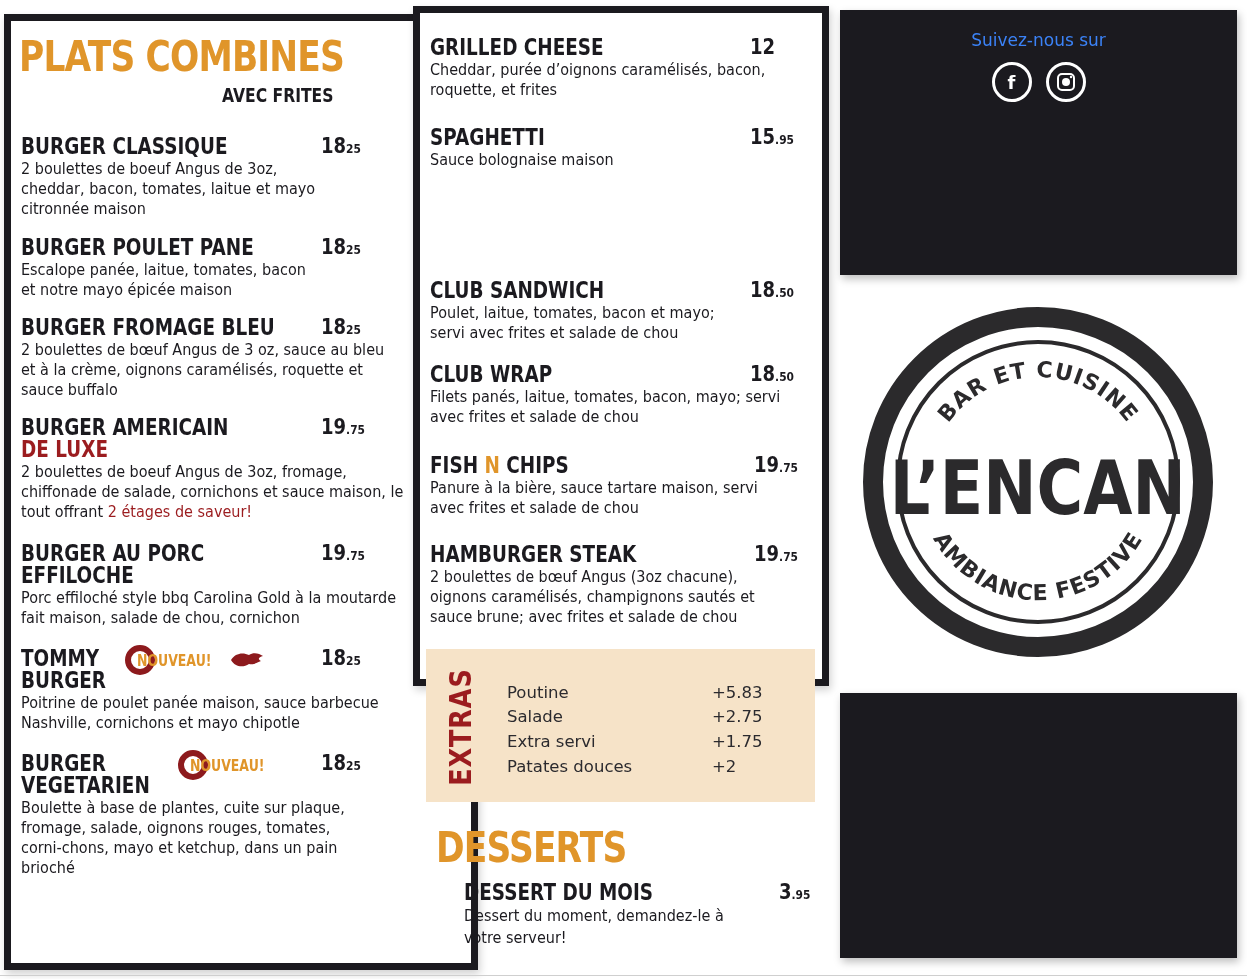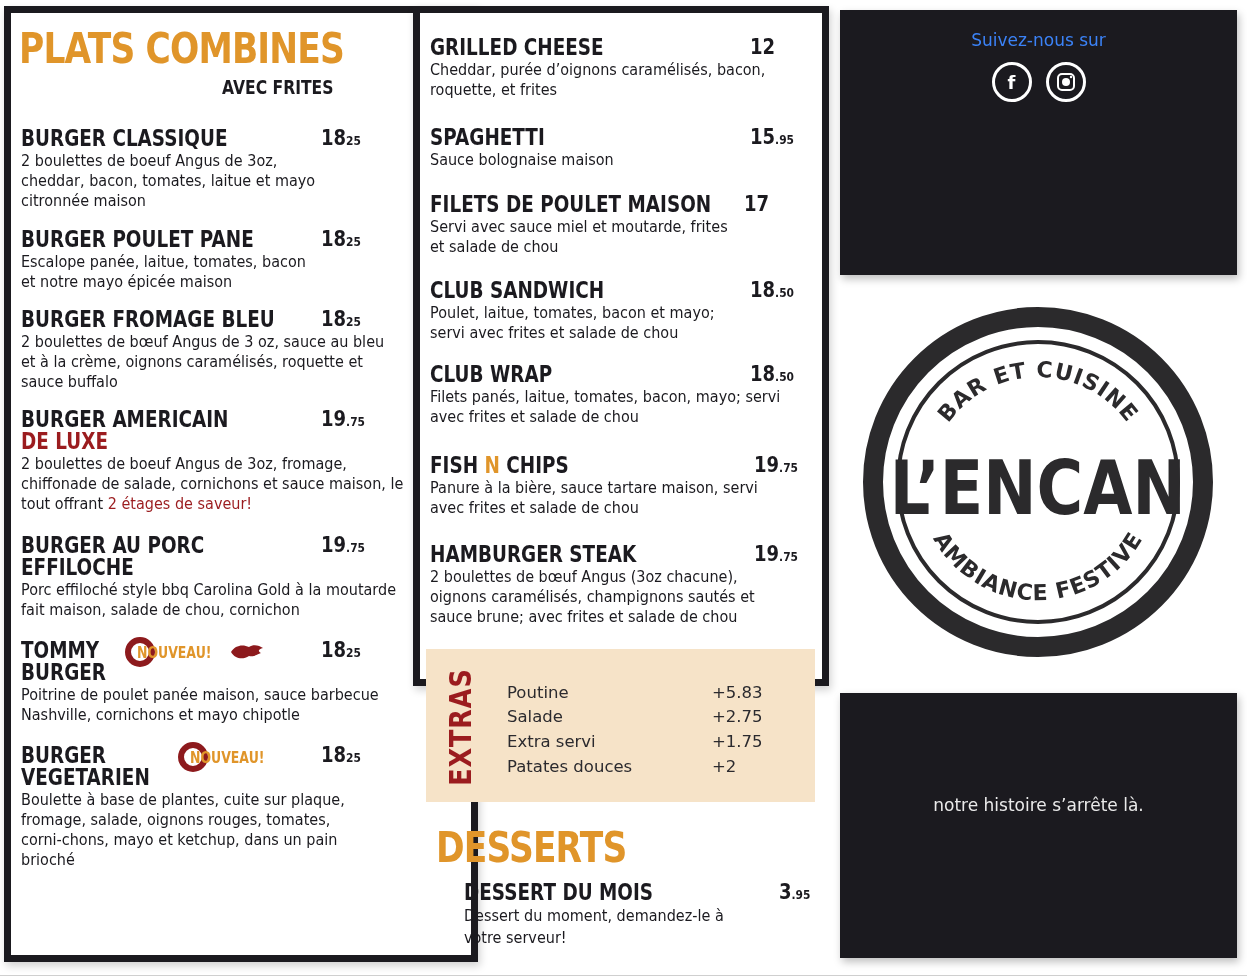--- a/index.html
+++ b/index.html
@@ -5,21 +5,21 @@
   * { box-sizing: border-box; margin: 0; padding: 0; }
   html, body { width: 1247px; height: 979px; background: #ffffff; overflow: hidden; }
   body { position: relative; font-family: "Liberation Sans", sans-serif; color: #1b1a1f; }
 
   .panel {
     position: absolute;
     background: #ffffff;
     border: 7px solid #1b1a1f;
     box-shadow: 2px 4px 8px rgba(0,0,0,0.18);
   }
-  #col1 { left: 4px; top: 6px; width: 474px; height: 956px; }
+  #col1 { left: 4px; top: 14px; width: 474px; height: 956px; }
   #col2 { left: 413px; top: 6px; width: 416px; height: 680px; }
 
   .darkbox {
     position: absolute;
     background: #1b1a1f;
     box-shadow: 2px 4px 8px rgba(0,0,0,0.25);
     color: #ffffff;
     font-family: "DejaVu Sans", sans-serif;
   }
   #social { left: 840px; top: 10px; width: 397px; height: 265px; }
@@ -250,27 +250,20 @@
   </div>
 
   <div class="item" style="top:113px;">
     <div class="item-head">
       <span class="item-name">SPAGHETTI</span>
       <span class="price" style="left:320px;"><span>15</span><span class="cents">.95</span></span>
     </div>
     <div class="desc">Sauce bolognaise maison</div>
   </div>
 
-  <div class="item" style="top:180px;">
-    <div class="item-head">
-      <span class="item-name">FILETS DE POULET MAISON</span>
-      <span class="price" style="left:314px;"><span>17</span><span class="cents"></span></span>
-    </div>
-    <div class="desc" style="width:340px;">Servi avec sauce miel et moutarde, frites et salade de chou</div>
-  </div>
 
   <div class="item" style="top:266px;">
     <div class="item-head">
       <span class="item-name">CLUB SANDWICH</span>
       <span class="price" style="left:320px;"><span>18</span><span class="cents">.50</span></span>
     </div>
     <div class="desc" style="width:340px;">Poulet, laitue, tomates, bacon et mayo; servi avec frites et salade de chou</div>
   </div>
 
   <div class="item" style="top:350px;">
@@ -359,17 +352,16 @@
     </text>
     <text font-family="DejaVu Sans, sans-serif" font-weight="bold" font-size="22" fill="#2b2a2c" letter-spacing="1">
       <textPath href="#arcBottom" startOffset="50%" text-anchor="middle">AMBIANCE FESTIVE</textPath>
     </text>
     <text x="180" y="212" text-anchor="middle" font-family="DejaVu Sans, sans-serif" font-weight="bold" font-size="74" fill="#2b2a2c" transform="scale(0.86,1) translate(29,0)">L’ENCAN</text>
   </svg>
 </div>
 
 <div id="tagline" class="darkbox">
   <div class="tagline-text">
-    <div>notre histoire s’arrête là.</div>
   </div>
 </div>
 
 <div class="bottom-line"></div>
 
 </body></html>

